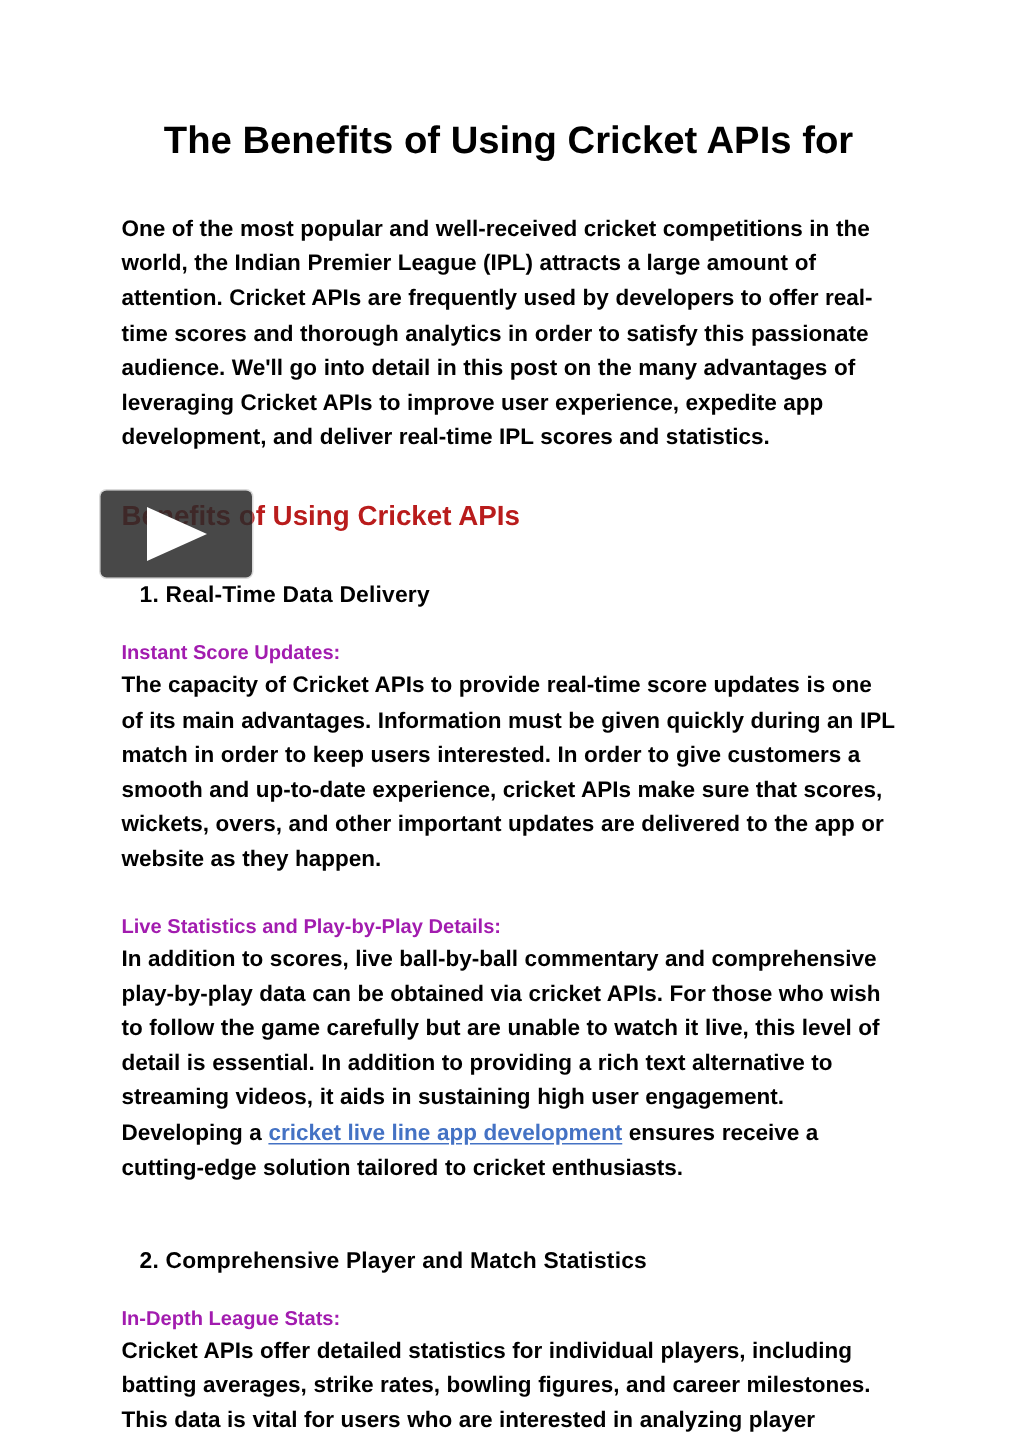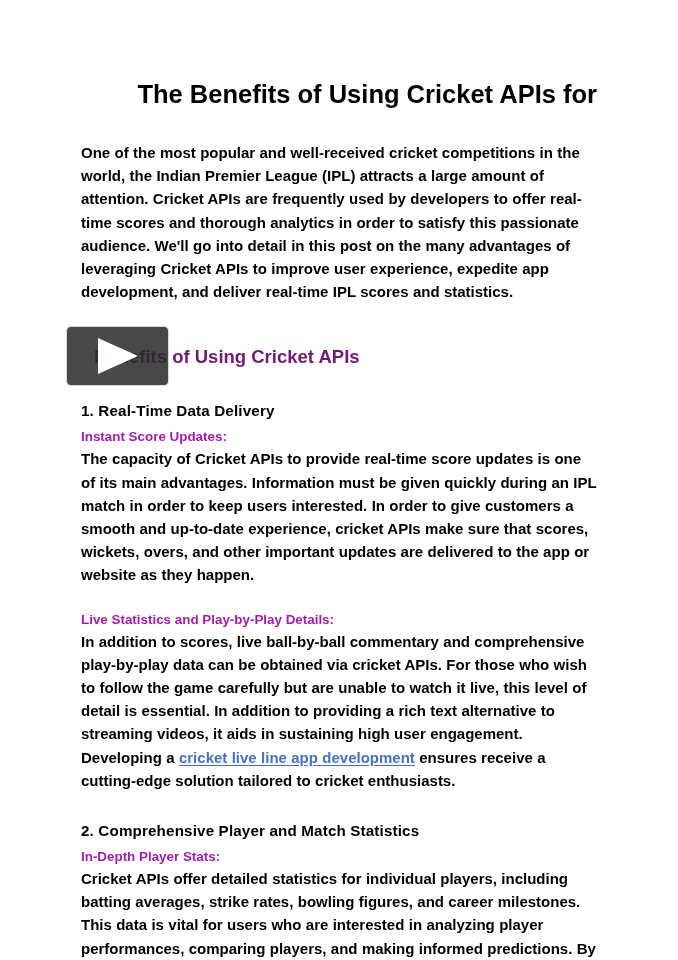--- a/index.html
+++ b/index.html
@@ -31,21 +31,21 @@
     width: 516px;
   }
 
   
   .doc-title {
     margin: 0;
     padding-top: 76px;
     font-size: 25.5px;
     line-height: 36px;
     font-weight: bold;
-    text-align: right;
+    text-align: center;
     letter-spacing: 0px;
     color: #000000;
   }
   .doc-title .line1 { display: block; }
   .doc-title .line2 { display: block; }
 
   
   .para {
     margin: 0;
     font-size: 15px;
@@ -55,28 +55,28 @@
     text-align: left;
     word-spacing: 0.2px;
   }
 
   .intro {
     margin-top: 29px;
   }
 
   
   .h-section {
-    margin: 13px;
+    margin: 0;
     font-size: 18.5px;
     line-height: 26px;
     font-weight: bold;
-    color: #701a75;
+    color: #b91c1c;
   }
   .h-sub {
-    margin: 0;
+    margin: 12px;
     font-size: 15.2px;
     line-height: 22px;
     font-weight: bold;
     color: #000000;
     letter-spacing: 0.15px;
   }
   .h-label {
     margin: 0;
     font-size: 13.4px;
     line-height: 21px;
@@ -152,21 +152,21 @@
 
     <p class="h-label">Live Statistics and Play-by-Play Details:</p>
     <p class="para"><span>In addition to scores, live ball-by-ball commentary and comprehensive play-by-play  data can be obtained via cricket APIs. For those who wish to follow the game  carefully but are unable to watch it live, this level of detail is essential. In addition to providing a rich text alternative to streaming videos, it aids in sustaining high user  engagement. Developing a </span><a class="link">cricket live line app development</a><span> ensures receive a  cutting-edge solution tailored to cricket enthusiasts.</span></p>
 
     <div class="gap-section2"></div>
 
     <h3 class="h-sub">2. Comprehensive  Player and Match Statistics</h3>
 
     <div class="gap-small"></div>
 
-    <p class="h-label">In-Depth Player Stats:</p>
+    <p class="h-label">In-Depth League Stats:</p>
     <p class="para">Cricket APIs offer detailed statistics for individual players, including batting averages, strike rates, bowling figures, and career milestones. This data is vital for  users who are interested in analyzing player performances, comparing players, and  making informed predictions. By providing this information, your app or website can become a valuable resource for cricket enthusiasts and analysts</p>
 
   </div>
 
   <div class="video-overlay">
     <span class="tri"></span>
   </div>
 
 </div>
 

